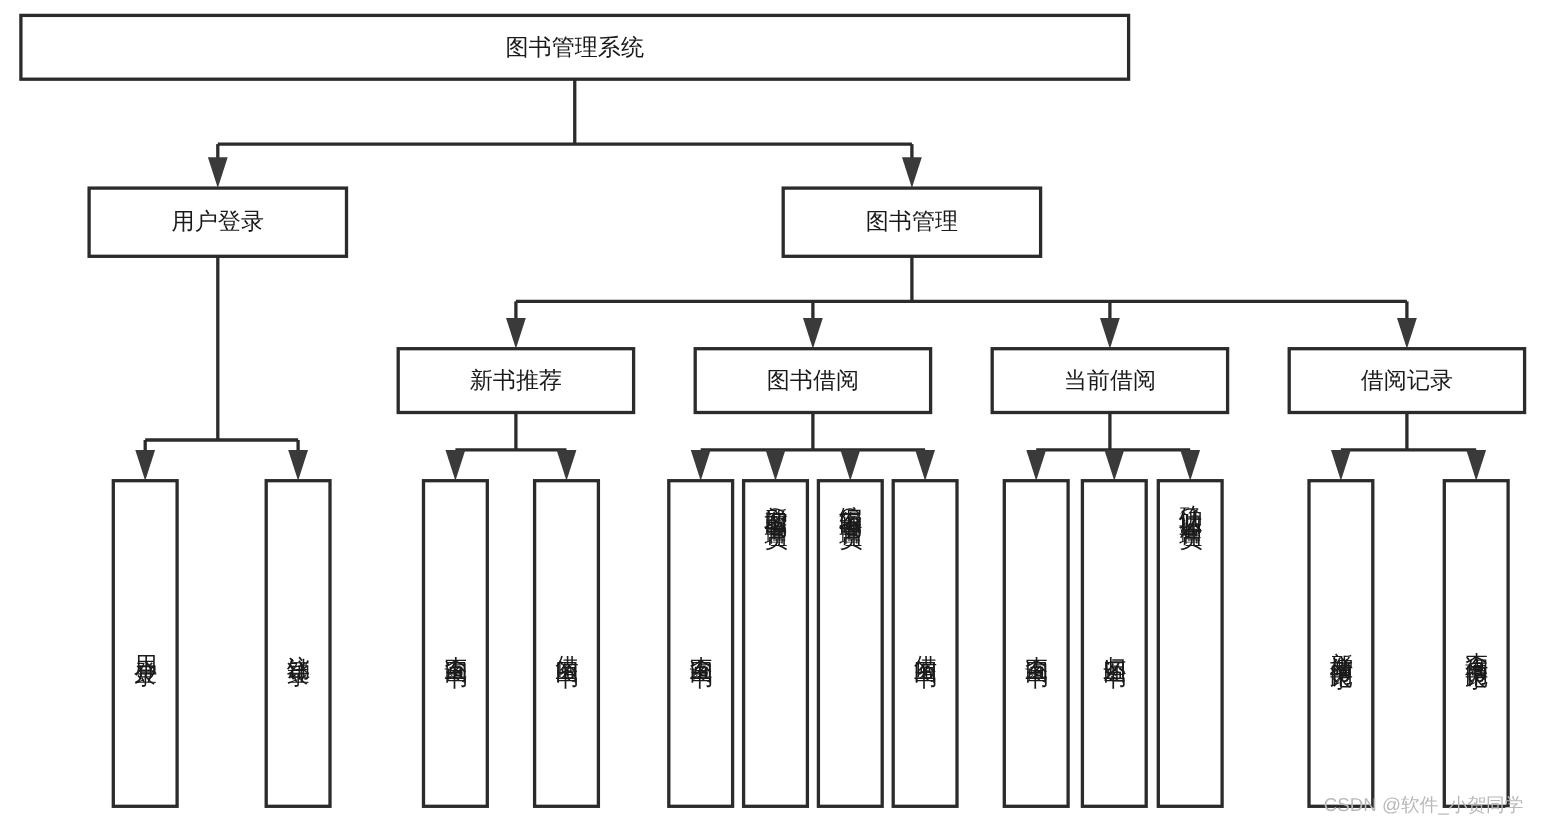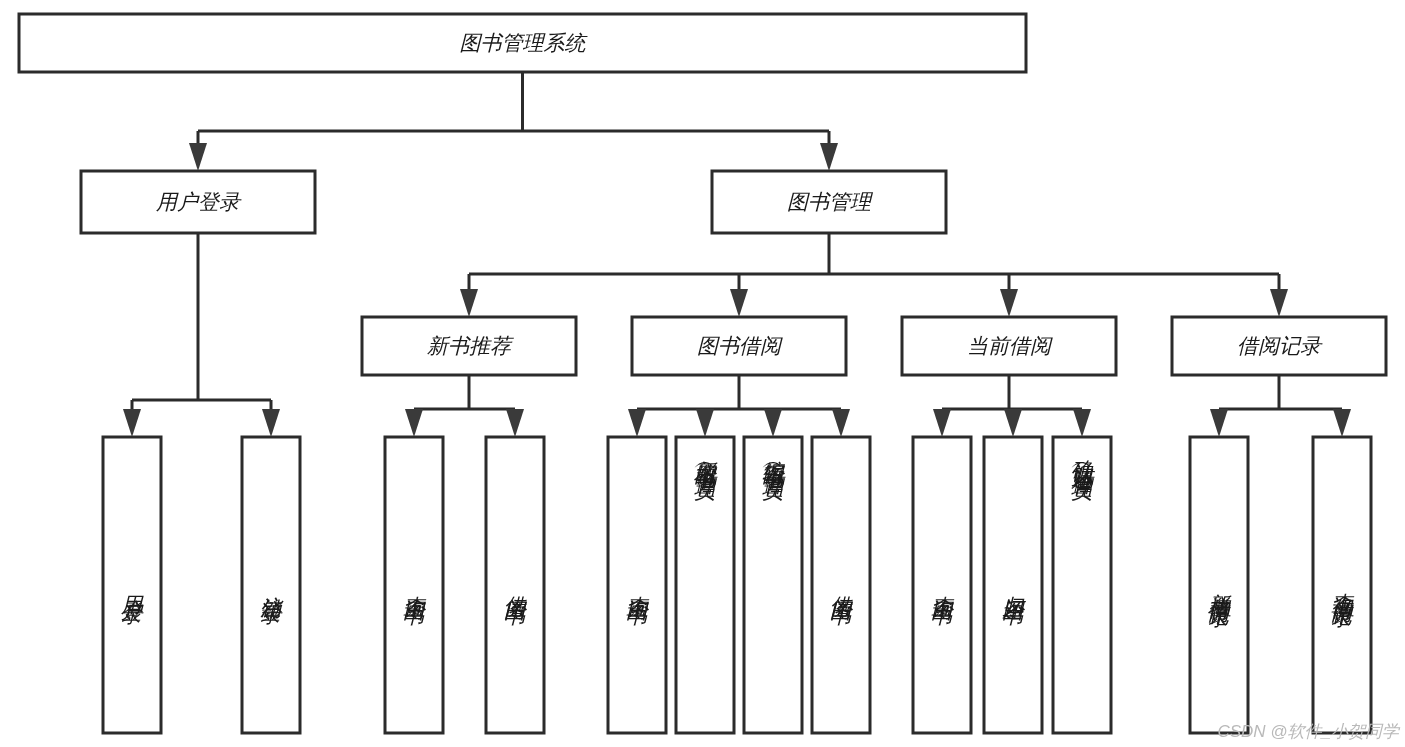--- a/index.html
+++ b/index.html
@@ -11,21 +11,20 @@
     width: 1405px;
     height: 747px;
     font-family: "Liberation Sans", "DejaVu Sans", sans-serif;
     overflow: hidden;
   }
   #diagram-root {
     position: relative;
     width: 1405px;
     height: 747px;
     background: #ffffff;
-    font-style: italic;
   }
   svg#flow-svg {
     position: absolute;
     left: 0;
     top: 0;
     width: 1405px;
     height: 747px;
   }
   .node-rect {
     fill: #ffffff;
@@ -64,21 +63,21 @@
     position: absolute;
     display: flex;
     align-items: center;
     justify-content: center;
   }
   .vleaf-wrap.align-top {
     align-items: flex-start;
   }
   .watermark {
     position: absolute;
-    right: 6px;
+    right: 20px;
     bottom: 4px;
     font-family: "Liberation Sans", "DejaVu Sans", sans-serif;
     font-size: 17px;
     color: #b9b9b9;
     white-space: nowrap;
   }
 </style>
 </head>
 <body>
 

